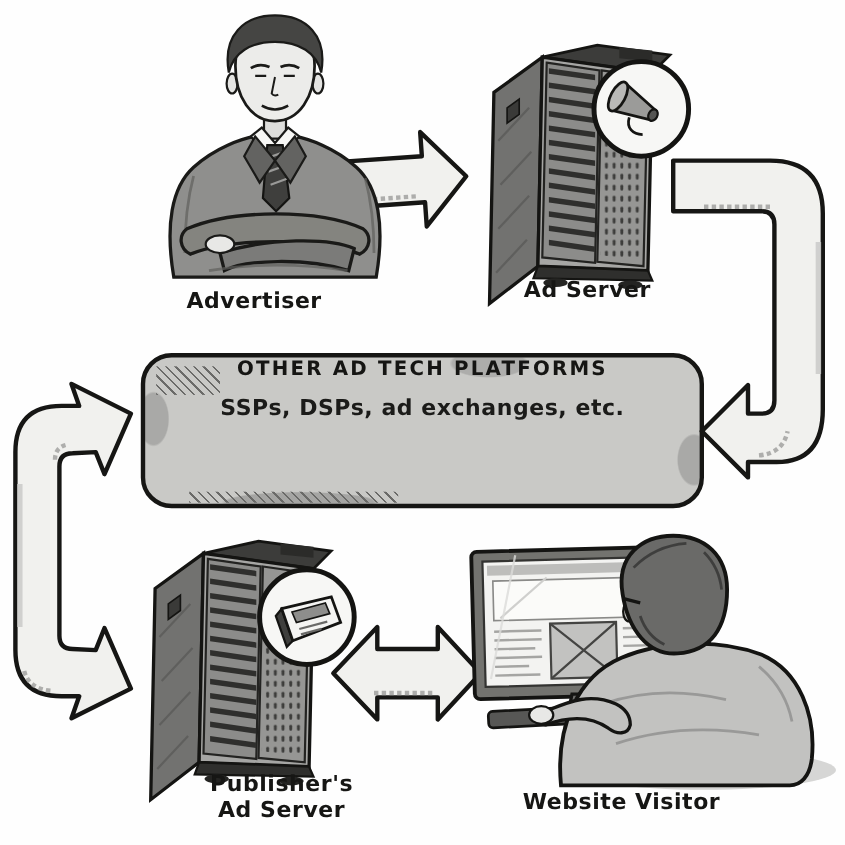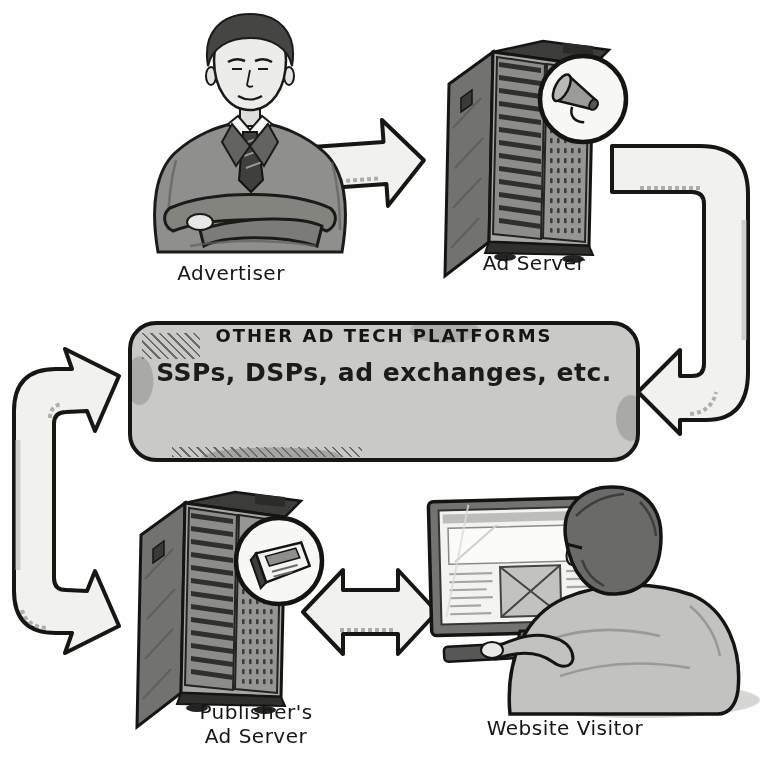--- a/index.html
+++ b/index.html
@@ -27,29 +27,29 @@
       #c9c9c6;
     z-index:2;
     text-align:center;
   }
   .platform-title{
     font-size:18px;font-weight:700;letter-spacing:2px;
     color:#151513;white-space:nowrap;
   }
   .platform-subtitle{
     margin-top:12px;
-    font-size:25px;font-weight:600;letter-spacing:.5px;
+    font-size:20px;font-weight:600;letter-spacing:.5px;
     color:#1b1b19;white-space:nowrap;
   }
 
   .node-label{
     position:absolute;z-index:4;
     transform:translateX(-50%);
     text-align:center;
-    font-size:20px;font-weight:400;letter-spacing:.5px;
+    font-size:20px;font-weight:700;letter-spacing:.5px;
     line-height:24px;color:#161614;white-space:nowrap;
   }
   #lbl-advertiser{left:231px;top:261px;}
   #lbl-adv-server{left:534px;top:251px;}
   #lbl-pub-server{left:232px;top:700px;margin-left:24px;}
   #lbl-visitor{left:565px;top:716px;}
 </style>
 </head>
 <body>
 

